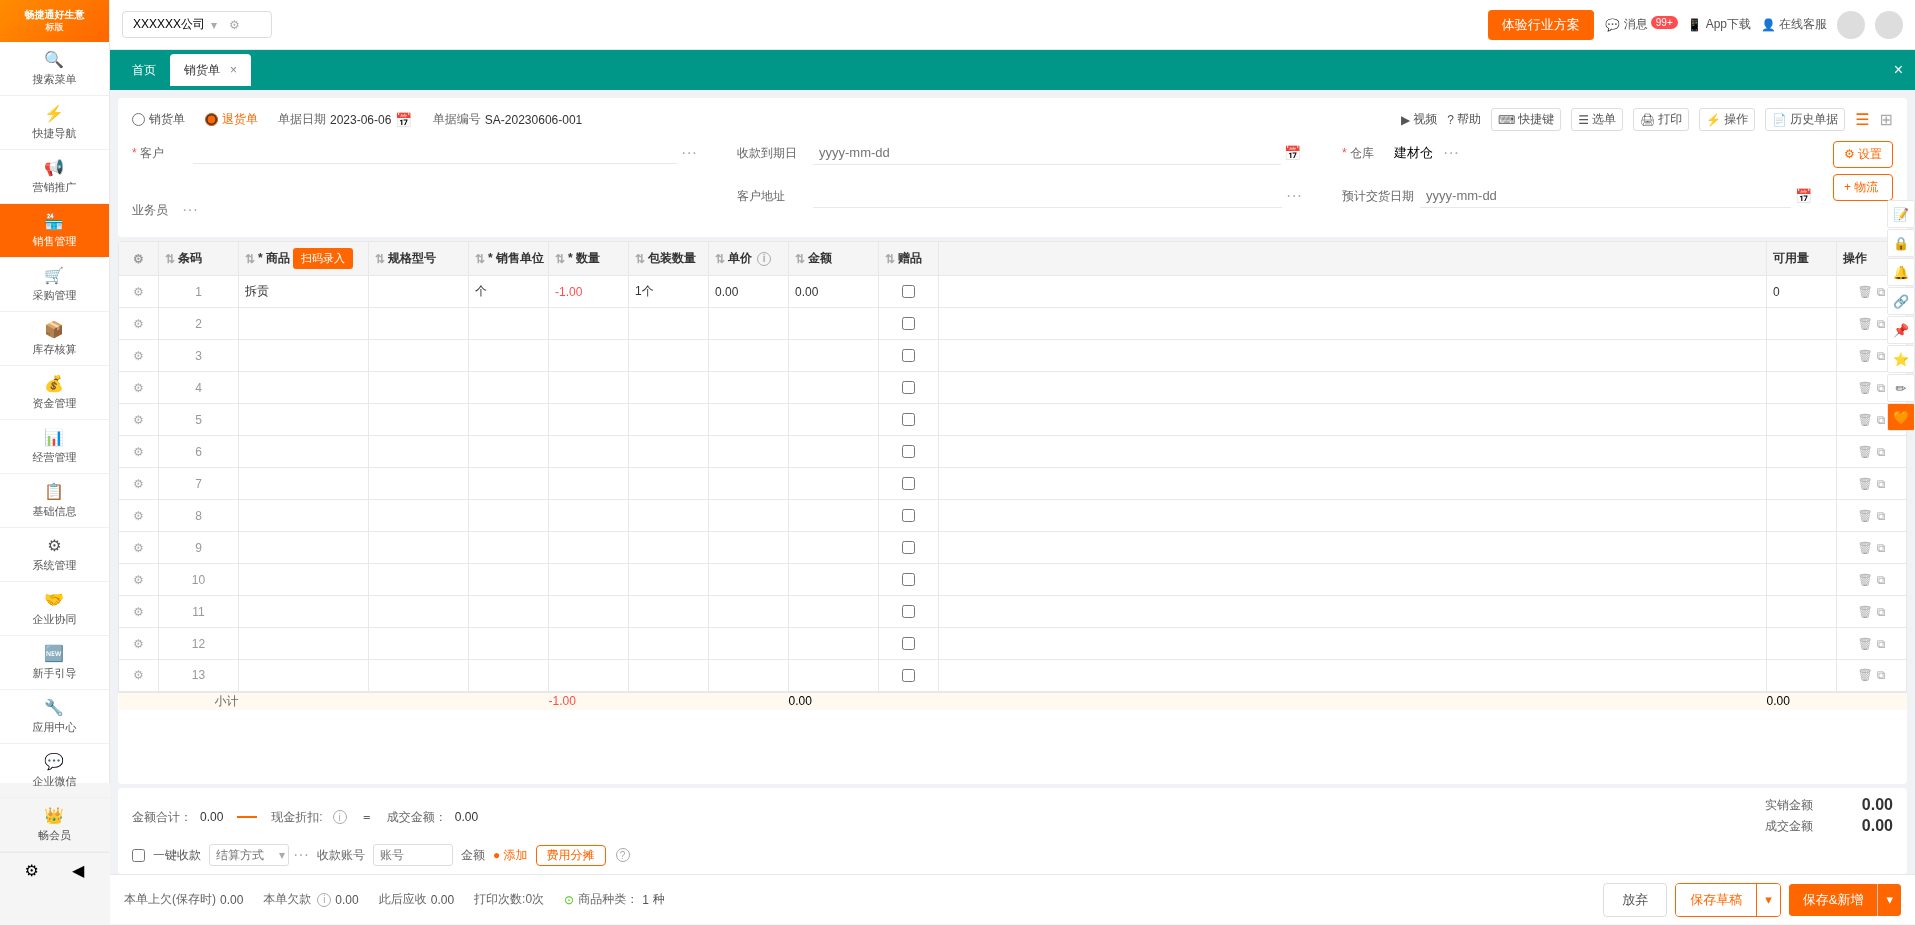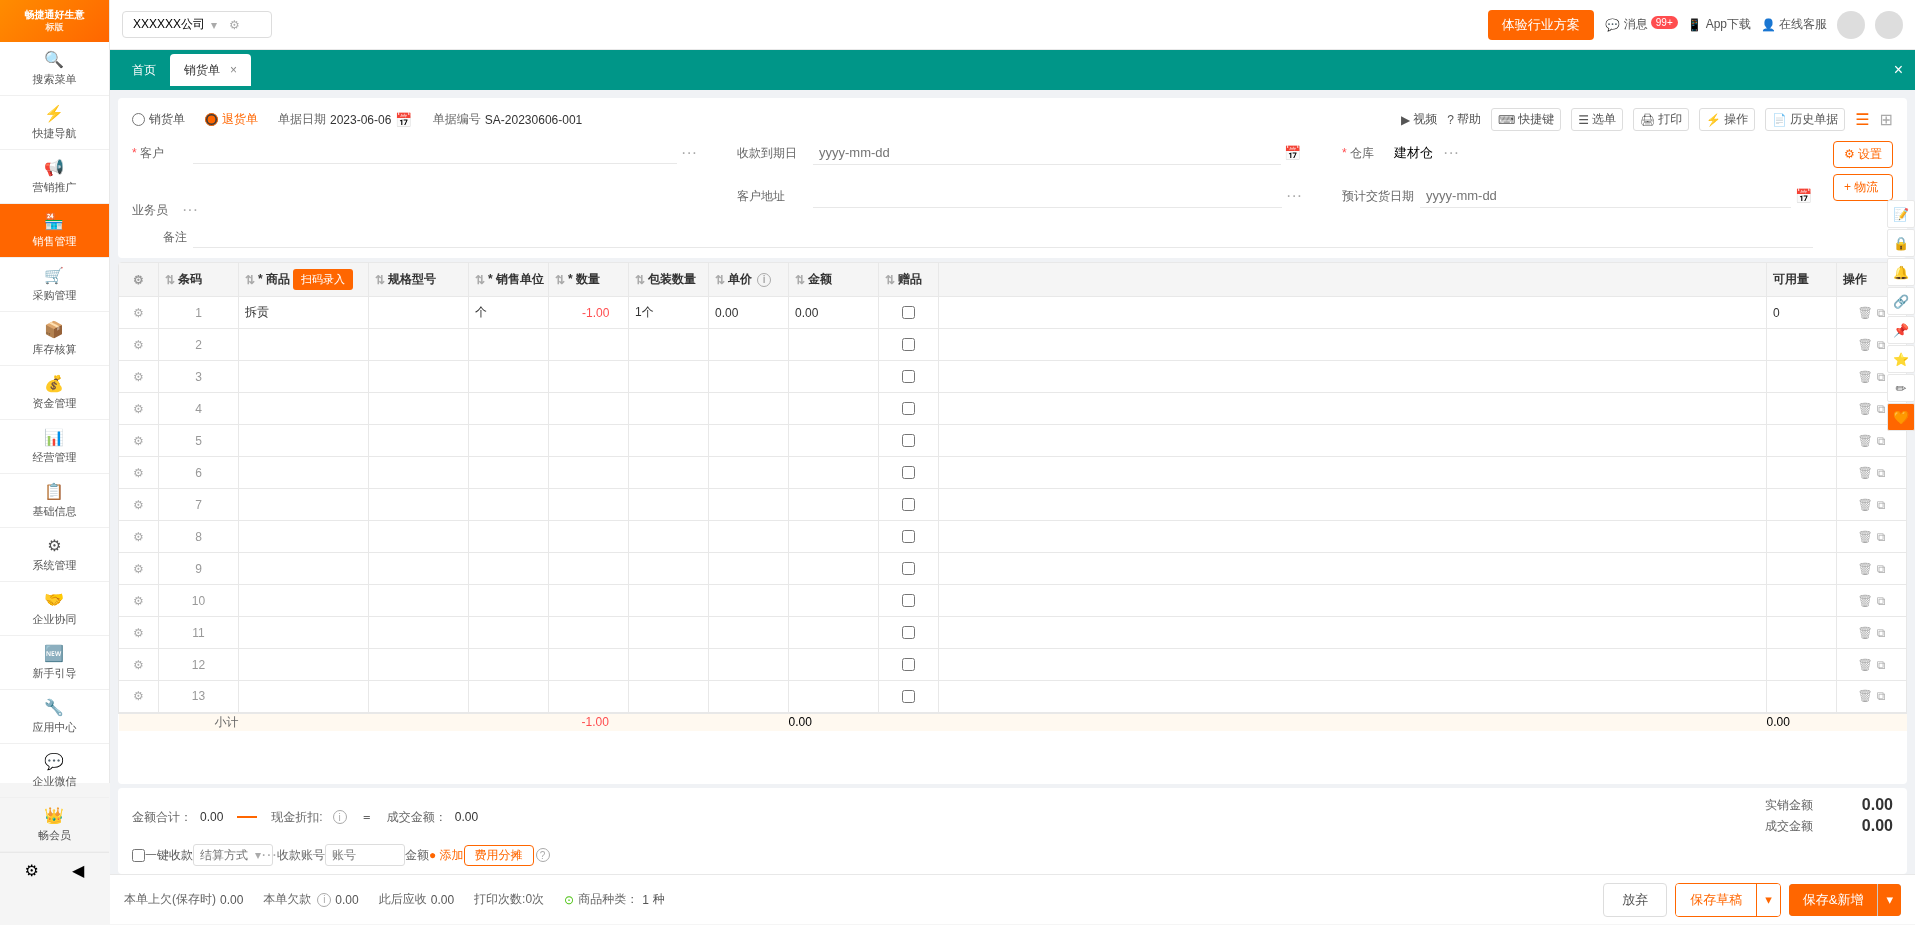--- a/index.html
+++ b/index.html
@@ -67,42 +67,42 @@
     .right-actions { display: flex; flex-direction: column; gap: 6px; padding-left: 10px; }
     .btn-settings { background: white; border: 1px solid #ff6600; color: #ff6600; border-radius: 4px; padding: 4px 10px; cursor: pointer; font-size: 12px; display: flex; align-items: center; gap: 3px; }
     .btn-logistics { background: white; border: 1px solid #ff6600; color: #ff6600; border-radius: 4px; padding: 4px 10px; cursor: pointer; font-size: 12px; display: flex; align-items: center; gap: 3px; }
 
     
     .table-panel { background: white; margin: 0 8px 4px 8px; border-radius: 4px; overflow: hidden; flex: 1; }
     table { width: 100%; border-collapse: collapse; table-layout: fixed; }
     table thead th { background: #f5f5f5; border: 1px solid #e8e8e8; padding: 6px 6px; text-align: left; font-size: 12px; color: #333; white-space: nowrap; position: sticky; top: 0; z-index: 2; }
     table tbody td { border: 1px solid #e8e8e8; padding: 5px 6px; font-size: 12px; color: #333; height: 32px; }
     .row-num { color: #999; text-align: center; }
-    .cell-red { color: #ff4d4f; padding-left: 33px; }
+    .cell-red { color: #ff4d4f; }
     .subtotal-row td { background: #fff9f0; font-weight: 500; border-top: 2px solid #e8e8e8; }
     .btn-scan { background: #ff6600; color: white; border: none; border-radius: 3px; padding: 3px 8px; font-size: 11px; cursor: pointer; white-space: nowrap; }
     th.gear-col { width: 40px; }
     th.barcode-col { width: 80px; }
     th.product-col { width: 130px; }
     th.spec-col { width: 100px; }
     th.unit-col { width: 80px; }
     th.qty-col { width: 80px; }
     th.pkg-col { width: 80px; }
     th.price-col { width: 80px; }
     th.amount-col { width: 90px; }
     th.gift-col { width: 60px; }
     th.remark-col { width: auto; }
     th.avail-col { width: 70px; }
     th.ops-col { width: 70px; }
     .col-flex { display: flex; align-items: center; gap: 3px; }
 
     
     .bottom-panel { background: white; margin: 0 8px 0 8px; border-radius: 4px; padding: 8px 14px; }
     .bottom-row1 { display: flex; align-items: center; gap: 8px; font-size: 13px; color: #333; margin-bottom: 6px; }
-    .bottom-row2 { display: flex; align-items: center; font-size: 12px; color: #555; }
+    .bottom-row2 { display: flex; align-items: center; gap: 8px; font-size: 12px; color: #555; }
     .bottom-total { margin-left: auto; text-align: right; font-size: 13px; color: #333; }
     .bottom-total .total-row { display: flex; align-items: center; justify-content: flex-end; gap: 20px; margin-bottom: 3px; }
     .total-label { color: #666; }
     .total-value { font-size: 16px; font-weight: bold; color: #333; min-width: 60px; text-align: right; }
 
     
     .footer-bar { height: 50px; background: white; border-top: 1px solid #e8e8e8; display: flex; align-items: center; padding: 0 14px; justify-content: space-between; font-size: 12px; color: #555; }
     .footer-left { display: flex; align-items: center; gap: 20px; }
     .footer-left span { display: flex; align-items: center; gap: 4px; }
     .footer-right { display: flex; align-items: center; gap: 8px; }
@@ -332,24 +332,20 @@
               <span class="field-label" style="min-width:70px;">客户地址</span>
               <input class="field-input" type="text" style="width: 200px;">
               <span class="field-dots">···</span>
             </div>
             <div class="form-field" style="flex:1;margin-left:40px;">
               <span class="field-label" style="min-width:70px;">预计交货日期</span>
               <input class="field-input" type="text" placeholder="yyyy-mm-dd" style="width: 130px;">
               <span class="field-cal">📅</span>
             </div>
           </div>
-          <div class="form-note-row">
-            <span class="note-label">备注</span>
-            <input type="text" style="flex: 1 1 0%; border-top: none; border-right: none; border-left: none; border-image: initial; border-bottom: 1px solid rgb(232, 232, 232); padding: 3px 6px; font-size: 12px; outline: none;">
-          </div>
         </div>
         <div class="right-actions">
           <button class="btn-settings">⚙ 设置</button>
           <button class="btn-logistics">+ 物流</button>
         </div>
       </div>
     </div>
 
     <div class="table-panel" style="height:380px;overflow:hidden;display:flex;flex-direction:column;margin:0 8px 4px 8px;">
       <div style="overflow-y:auto;flex:1;">

